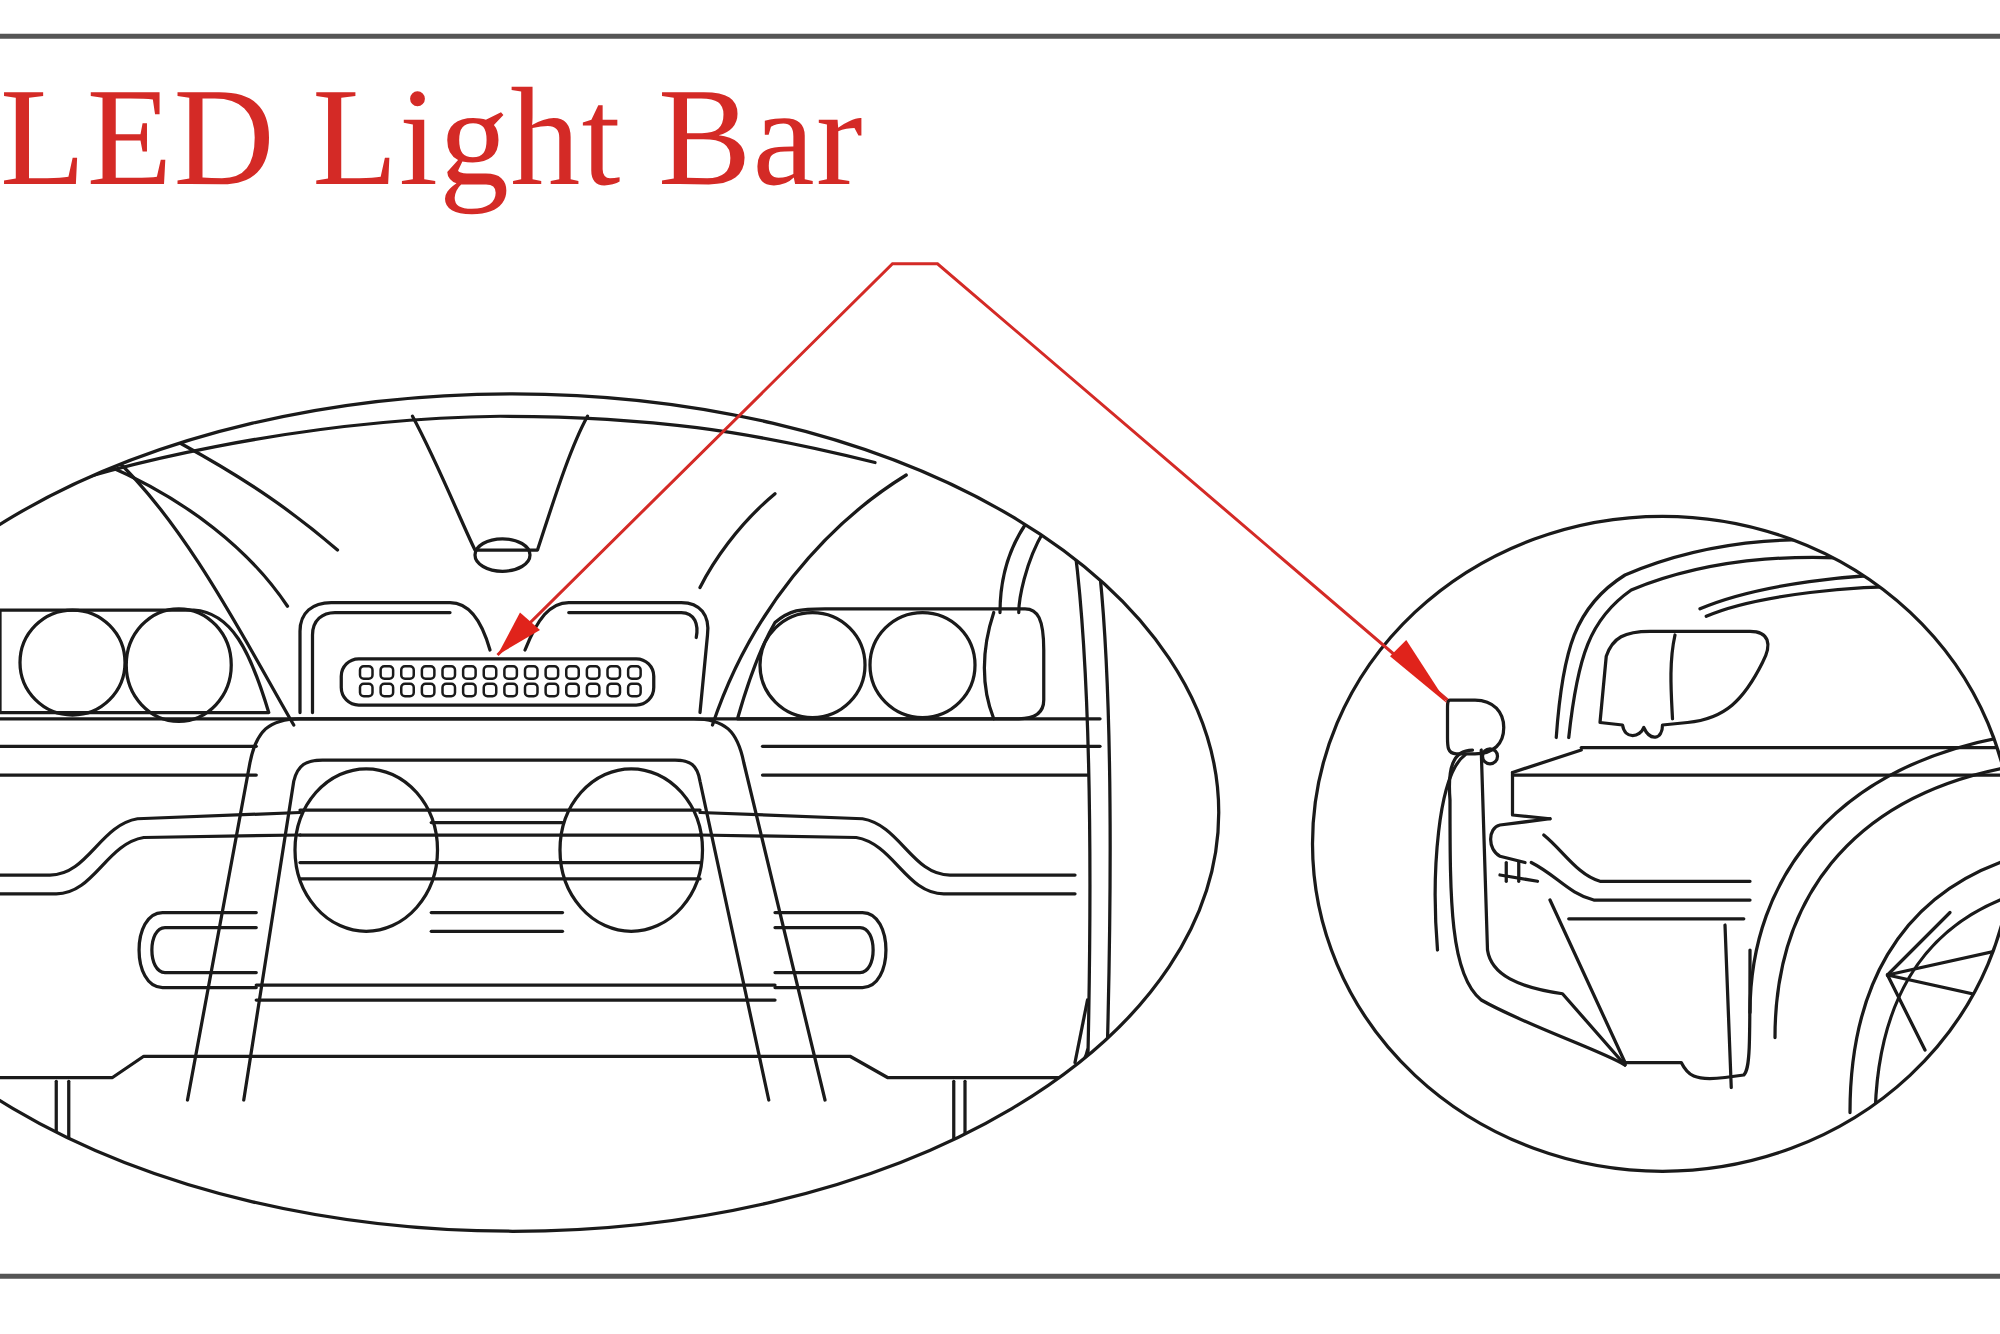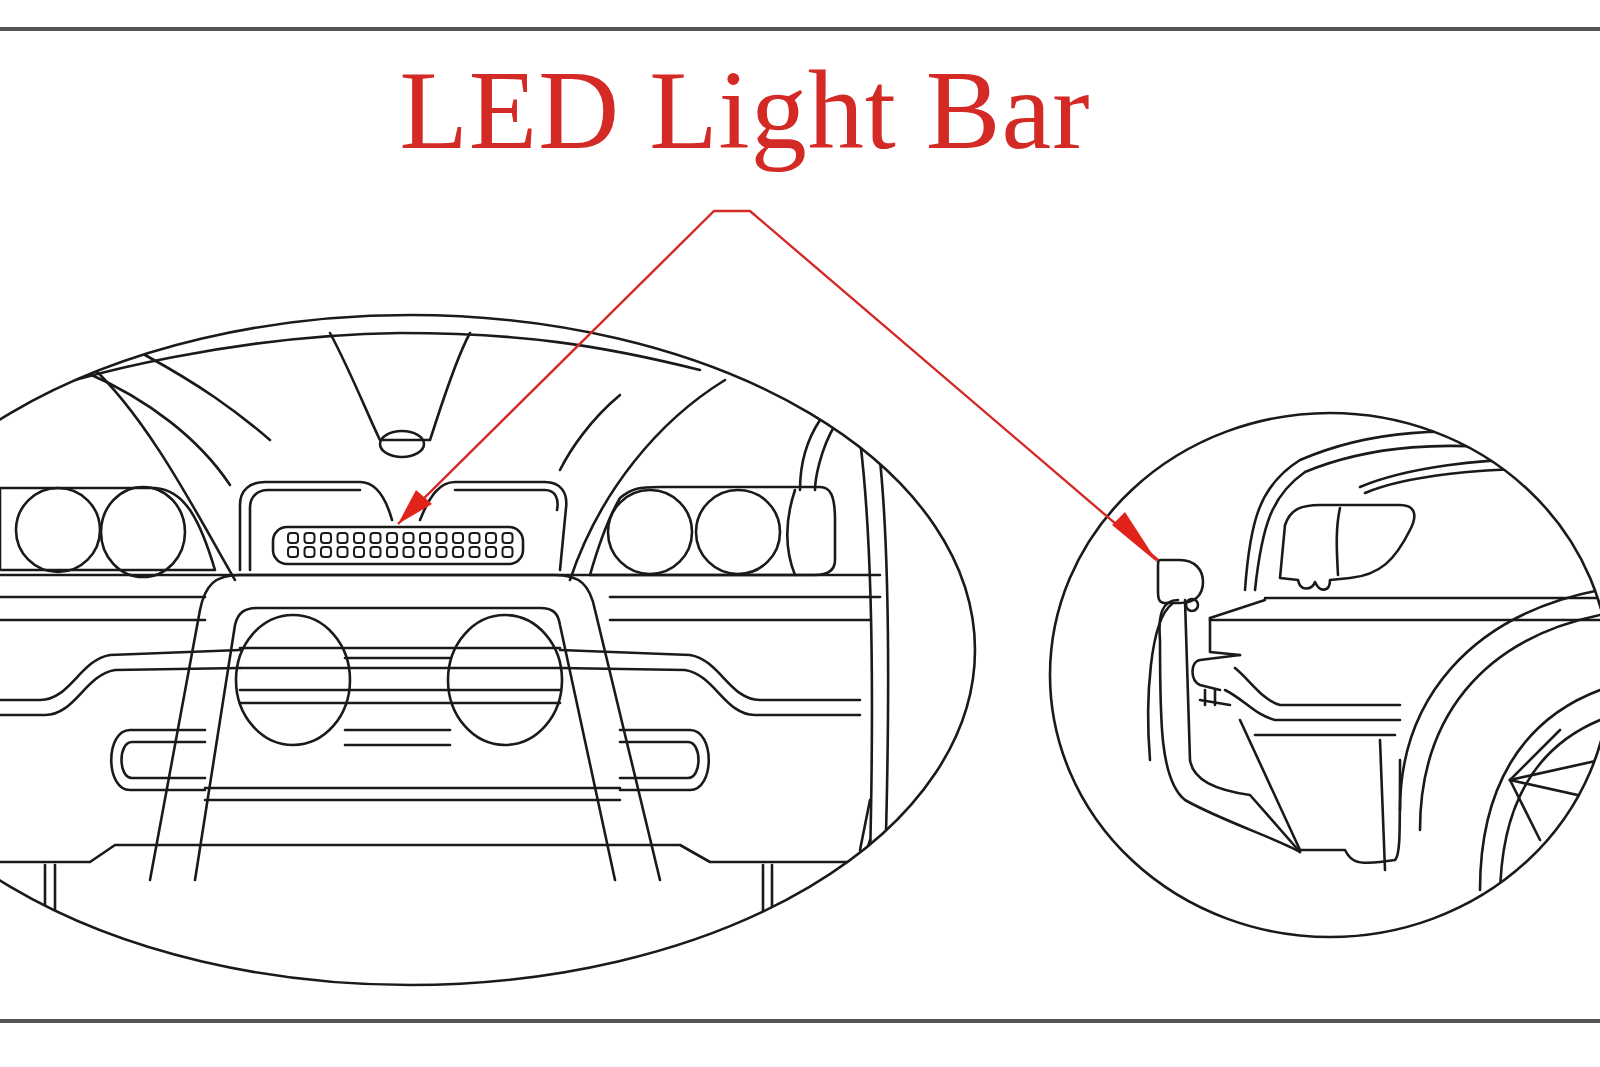--- a/index.html
+++ b/index.html
@@ -1,19 +1,19 @@
 <!DOCTYPE html>
 <html><head>
 <meta charset="utf-8">
 <style>
   html, body { margin:0; padding:0; background:#ffffff; }
   body { width:1600px; height:1067px; position:relative; overflow:hidden; }
   #canvas { position:absolute; left:0; top:0; width:1600px; height:1067px; }
   .title {
-    position:absolute; left:0; top:40px; width:1490px; text-align:center;
+    position:absolute; left:0; top:40px; width:1490px; 
     font-family:"Liberation Serif","DejaVu Serif",serif;
     font-size:112px; color:#d42a26; letter-spacing:1px; line-height:140px;
   }
   svg .ln { fill:none; stroke:#1a1a1a; stroke-width:2.6; stroke-linejoin:round; stroke-linecap:round; }
   svg .thin { fill:none; stroke:#1a1a1a; stroke-width:2; }
   svg .frame { stroke:#555; stroke-width:4; }
   svg .red { fill:none; stroke:#d42a26; stroke-width:2.4; }
   svg .redfill { fill:#e0231b; stroke:none; }
 </style>
 </head>

